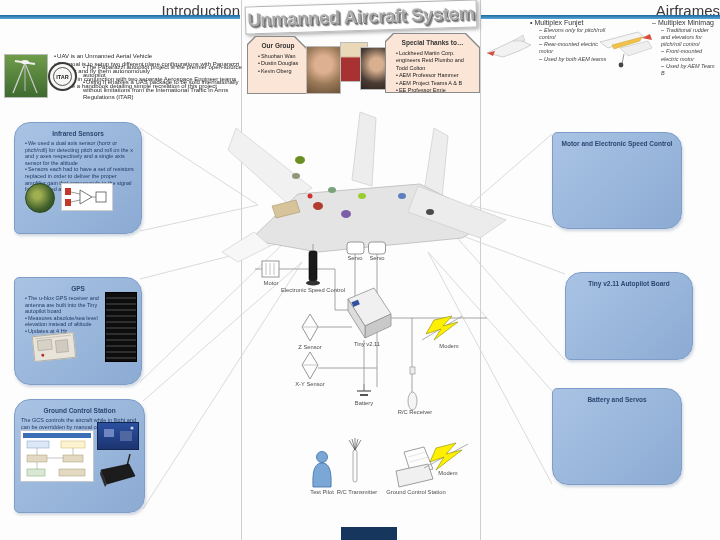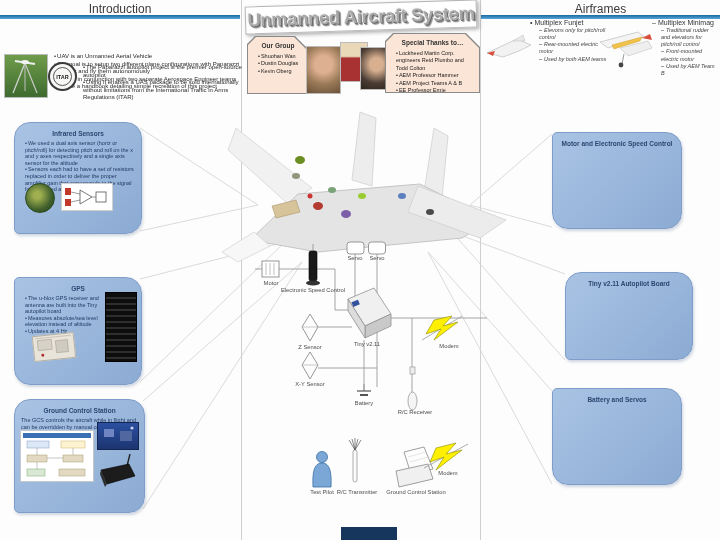--- a/index.html
+++ b/index.html
@@ -1,20 +1,20 @@
 <!DOCTYPE html>
 <html><head>
 <meta charset="utf-8">
 <style>
   html,body{margin:0;padding:0;background:#ffffff;}
   #poster{position:relative;width:720px;height:540px;background:#fdfdfd;overflow:hidden;
           font-family:"Liberation Sans",sans-serif;color:#333;}
   .abs{position:absolute;}
   .colline{position:absolute;top:0;width:1px;height:540px;background:#cfcfcf;}
-  .colhead{position:absolute;top:2px;text-align:center;font-size:12px;color:#3b3b3b;}
+  .colhead{position:absolute;top:2px;text-align:right;font-size:15px;color:#3b3b3b;}
   .headrule{position:absolute;height:4px;background:linear-gradient(#1a6aa0,#58a6d8);}
   
   .wordart-box{position:absolute;left:245px;top:3px;width:230px;height:26px;background:#fff;
     border:1px solid #b5b5b5;transform:rotate(-1.8deg);box-shadow:2px 2px 4px rgba(0,0,0,0.3);
     display:flex;align-items:center;justify-content:center;}
   .wordart{font-weight:bold;font-size:18.5px;letter-spacing:-0.4px;color:#a8a8a8;white-space:nowrap;
     text-shadow:-1px -1px 0 #f2f2f2,1px 1px 0 #6e6e6e,2px 2px 1px rgba(80,80,80,0.65);}
   
   .plaque-outer{position:absolute;background:#8a8a8a;clip-path:polygon(0 8px,8px 0,calc(100% - 14px) 0,100% 14px,100% 100%,0 100%);}
   .plaque-inner{position:absolute;inset:1px;background:#fbe5d6;clip-path:polygon(0 8px,8px 0,calc(100% - 14px) 0,100% 14px,100% 100%,0 100%);}

